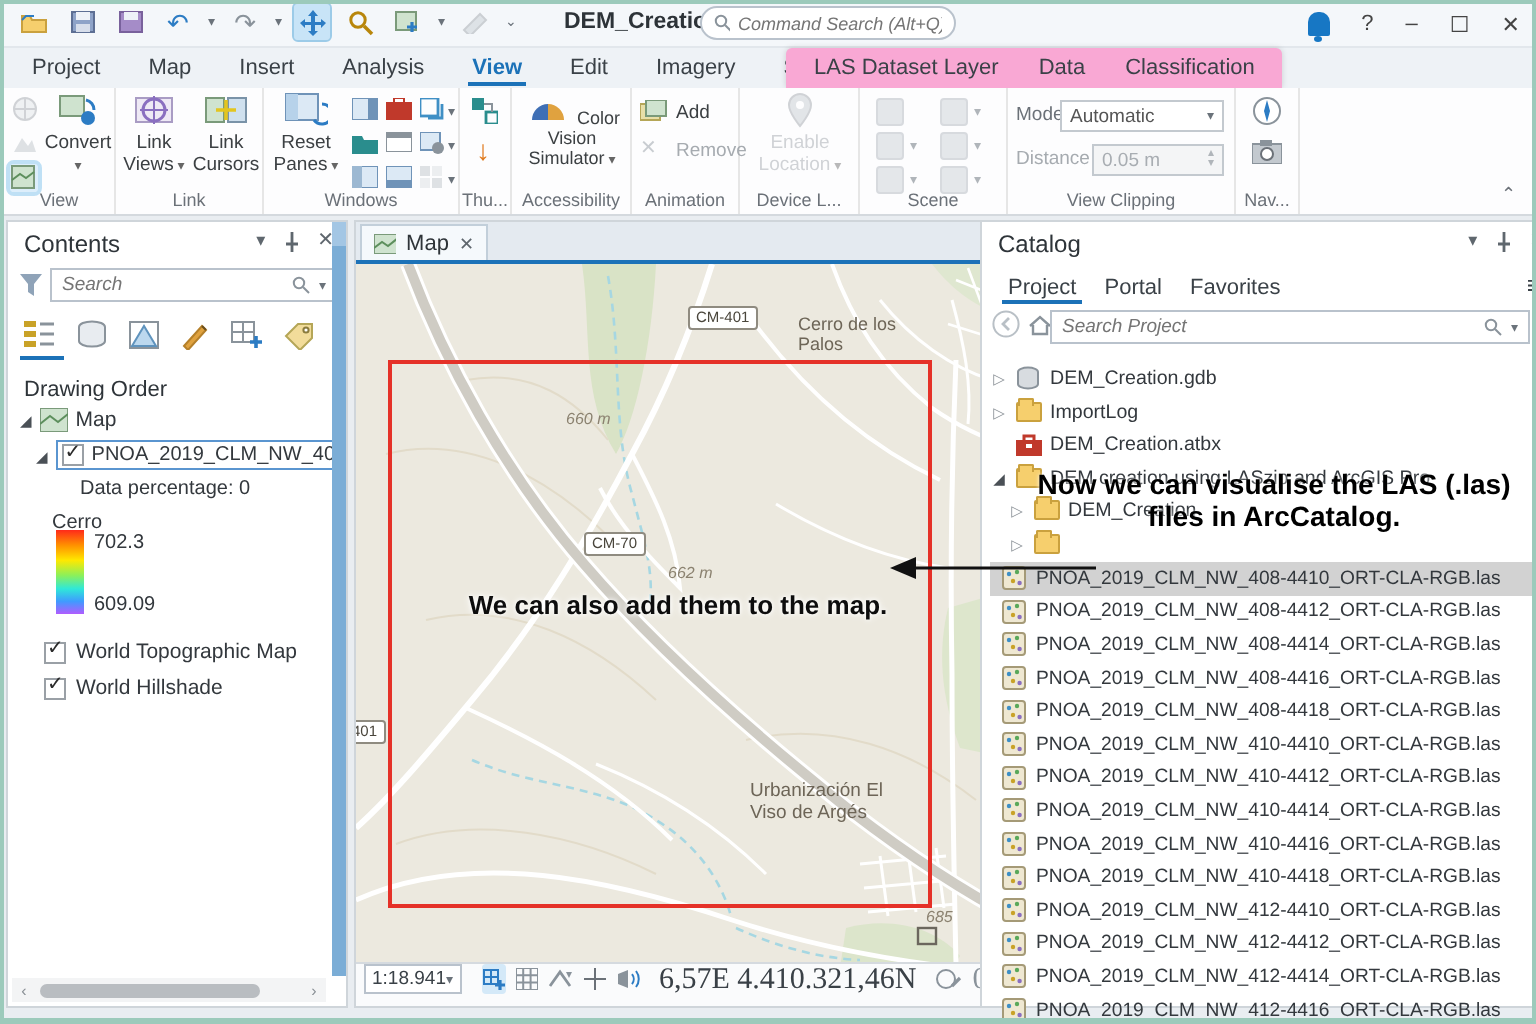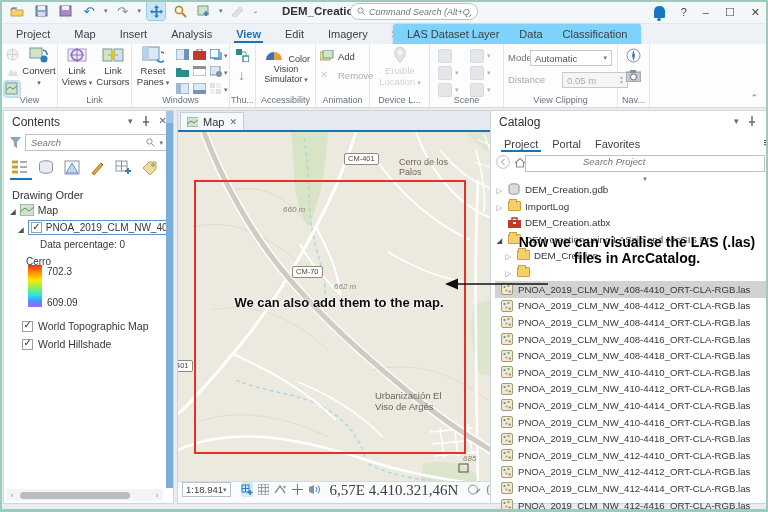--- a/index.html
+++ b/index.html
@@ -23,21 +23,21 @@
   .bell { width:11px; height:12px; background:#1777c4; border-radius:5px 5px 1px 1px; position:relative; }
   .bell::after { content:""; position:absolute; left:3.5px; bottom:-3px; width:4px; height:3px; background:#1777c4; border-radius:50%; }
   .winctl { font-size:11px; color:#444; }
 
   
   .tabrow { position:absolute; left:0; top:24px; width:768px; height:20px; background:#eef2f6; }
   .tabs { position:absolute; left:4px; top:0; height:20px; display:flex; }
   .rtab { padding:0 12px; display:flex; align-items:center; font-size:11px; color:#3a4147; cursor:default; position:relative; }
   .rtab.active { color:#1c72b8; font-weight:bold; }
   .rtab.active::after { content:""; position:absolute; left:10px; right:10px; bottom:1px; height:2px; background:#1c72b8; }
-  .ctx-block { position:absolute; left:393px; top:0; height:20px; background:#7dd3fc; border-radius:3px 3px 0 0; box-shadow:0 0 3px rgba(0,0,0,.15); display:flex; padding:0 4px;justify-content:center; }
+  .ctx-block { position:absolute; left:393px; top:0; height:20px; background:#f9a8d4; border-radius:3px 3px 0 0; box-shadow:0 0 3px rgba(0,0,0,.15); display:flex; padding:0 4px;justify-content:center; }
   .ctab { padding:0 10px; display:flex; align-items:center; font-size:11px; color:#3a4147; }
 
   
   .ribbon { position:absolute; left:0; top:44px; width:768px; height:64px; background:#fdfdfe; border-bottom:1px solid #d4d9de; }
   .rgroup { position:absolute; top:0; height:63px; border-right:1px solid #e6e6e6; }
   .glabel { position:absolute; left:0; right:0; bottom:2px; text-align:center; font-size:9px; color:#6b7178; white-space:nowrap; }
   .bigbtn { position:absolute; top:2px; text-align:center; font-size:9.5px; color:#3c4043; line-height:1.1; }
   .bigbtn .bicon { margin:0 auto 2px auto; }
   .smallico { position:absolute; width:14px; height:14px; border-radius:2px; }
   .ico-dis { opacity:.45; }
@@ -378,21 +378,21 @@
       <div class="glabel">Scene</div>
     </div>
 
     <div class="rgroup" style="left:504px;width:114px;">
       <span class="minilabel" style="left:4px;top:8px;color:#6b7178;">Mode</span>
       <div class="combo" style="left:26px;top:6px;width:82px;">
         <span>Automatic</span>
         <span class="chev-sm">▾</span>
       </div>
       <span class="minilabel dis" style="left:4px;top:30px;">Distance</span>
-      <div class="combo dis" style="left:58px;top:28px;width:66px;">
+      <div class="combo dis" style="left:42px;top:28px;width:66px;">
         <span>0.05 m</span>
         <span class="spin">▴<br>▾</span>
       </div>
       <div class="glabel">View Clipping</div>
     </div>
 
     <div class="rgroup" style="left:618px;width:32px;">
       <span class="smallico" style="left:8px;top:4px;"><svg width="15" height="15">
             <circle cx="7.5" cy="7.5" r="6.5" fill="#fff" stroke="#8a939b"></circle>
             <path d="M7.5,2 L9,7.5 L7.5,13 L6,7.5 Z" fill="#2c7cc4"></path>
@@ -662,21 +662,21 @@
     <span class="burger">≡</span>
     <div class="cat-nav">
       <svg width="14" height="14">
           <circle cx="7" cy="7" r="6.3" fill="none" stroke="#b9c0c6"></circle>
           <path d="M8.5,4 L5.5,7 L8.5,10" fill="none" stroke="#b9c0c6" stroke-width="1.4"></path>
         </svg>
       <svg width="12" height="11">
           <path d="M1,6 L6,1.5 L11,6 M2.5,5.5 V10 h7 V5.5" fill="none" stroke="#8a939b" stroke-width="1.2"></path>
         </svg>
     </div>
-    <div class="searchbox" style="left:34px;top:44px;right:14px;flex-direction:column;">
+    <div class="searchbox" style="left:34px;top:44px;right:14px;">
       <input placeholder="Search Project" style="">
       <svg width="9" height="9">
           <circle cx="3.5" cy="3.5" r="2.6" fill="none" stroke="#8a939b"></circle>
           <line x1="5.6" y1="5.6" x2="8.5" y2="8.5" stroke="#8a939b"></line>
         </svg>
       <span class="chev-sm">▾</span>
     </div>
 
     <div class="trow" style="top:70px;">
       <span class="caret"></span>

